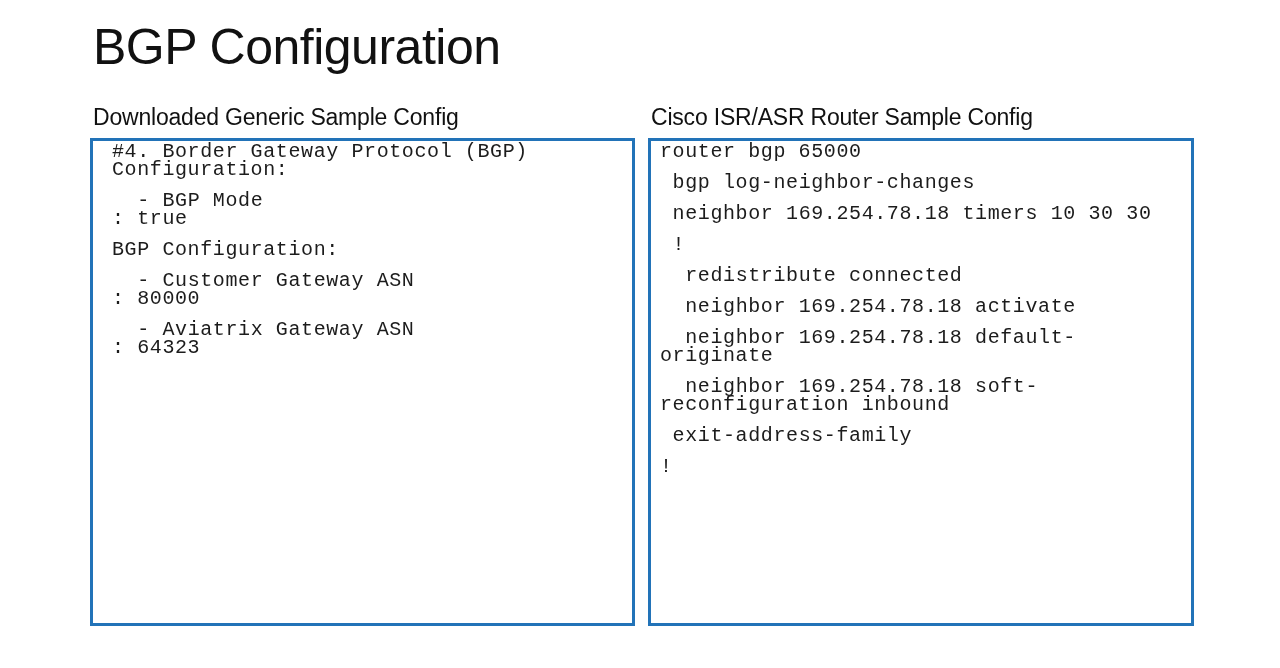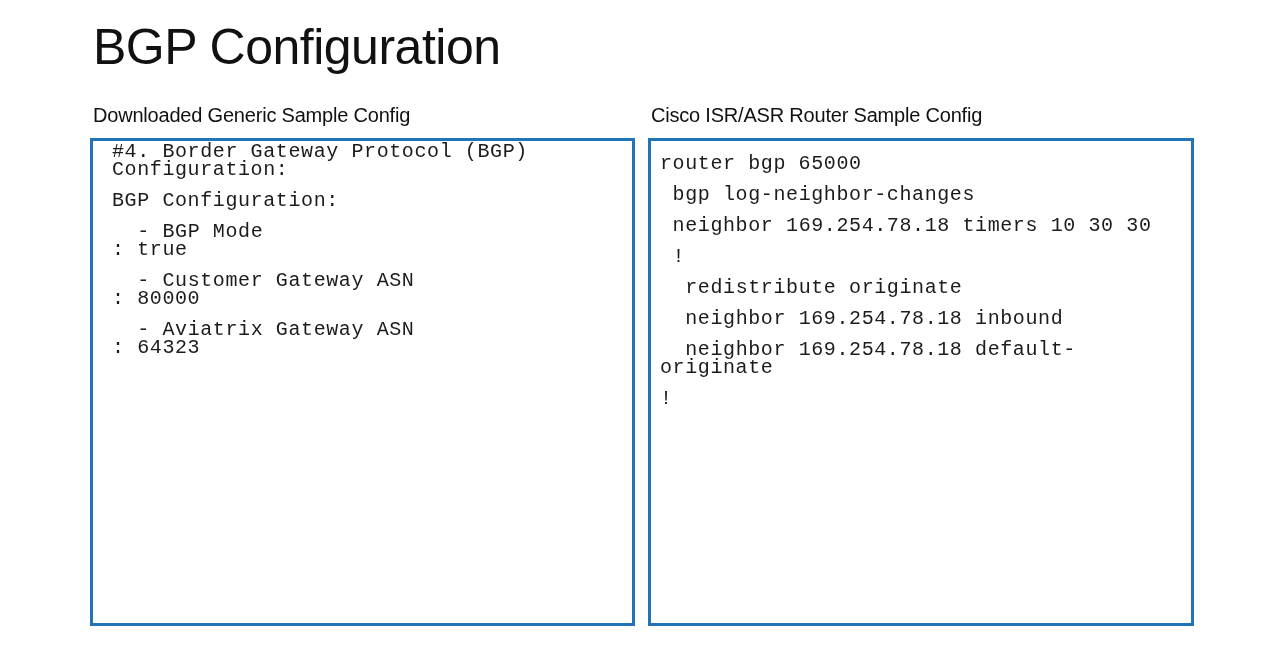--- a/index.html
+++ b/index.html
@@ -23,21 +23,21 @@
     top: 18px;
     font-size: 50px;
     font-weight: 400;
     color: #111111;
     letter-spacing: -0.5px;
     white-space: nowrap;
   }
   .panel-label {
     position: absolute;
     top: 104px;
-    font-size: 20px;
+    font-size: 23px;
     color: #111111;
     letter-spacing: -0.2px;
     white-space: nowrap;
   }
   .panel-label.left  { left: 93px; }
   .panel-label.right { left: 651px; text-align: right; }
   .codebox {
     position: absolute;
     top: 138px;
     height: 488px;
@@ -47,21 +47,21 @@
     overflow: hidden;
   }
   .codebox.left {
     left: 90px;
     width: 545px;
     padding: 2px 19px;
   }
   .codebox.right {
     left: 648px;
     width: 546px;
-    padding: 14px 9px;
+    padding: 2px 9px;
   }
   .code-para {
     font-family: "Liberation Mono", "DejaVu Sans Mono", monospace;
     font-size: 20px;
     line-height: 18px;
     letter-spacing: 0.6px;
     color: #1c1c1c;
     white-space: pre-wrap;
     margin: 0 0 13px 0;
   }
@@ -73,31 +73,34 @@
 
   <div class="slide-title">BGP Configuration</div>
 
   <div class="panel-label left">Downloaded Generic Sample Config</div>
 
   <div class="panel-label right">Cisco ISR/ASR Router Sample Config</div>
 
   <div class="codebox left" style="border-color: rgb(34, 115, 184);">
       <div class="code-para">#4. Border Gateway Protocol (BGP)
 Configuration:</div>
+      <div class="code-para">  - BGP Mode                            : true</div>
       <div class="code-para">BGP Configuration:</div>
-      <div class="code-para">  - BGP Mode                            : true</div>
       <div class="code-para">  - Customer Gateway ASN                : 80000</div>
       <div class="code-para">  - Aviatrix Gateway ASN                : 64323</div>
     </div>
 
   <div class="codebox right" style="border-color: rgb(34, 115, 184);">
       <div class="code-para">router bgp 65000</div>
       <div class="code-para"> bgp log-neighbor-changes</div>
       <div class="code-para"> neighbor 169.254.78.18 timers 10 30 30</div>
       <div class="code-para"> !</div>
-      <div class="code-para">  redistribute originate</div>
-      <div class="code-para">  neighbor 169.254.78.18 inbound</div>
+      <div class="code-para">  redistribute connected</div>
+      <div class="code-para">  neighbor 169.254.78.18 activate</div>
       <div class="code-para">  neighbor 169.254.78.18 default-
 originate</div>
+      <div class="code-para">  neighbor 169.254.78.18 soft-
+reconfiguration inbound</div>
+      <div class="code-para"> exit-address-family</div>
       <div class="code-para">!</div>
     </div>
 
 </div>
 
 </body></html>

